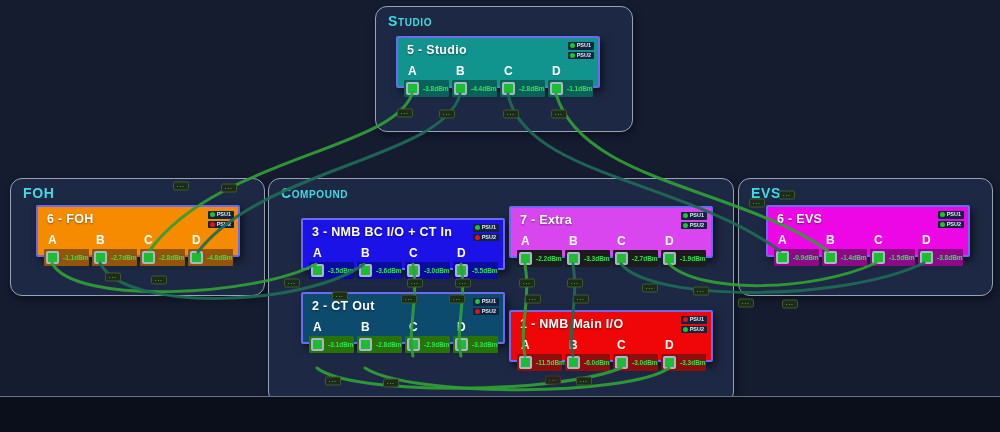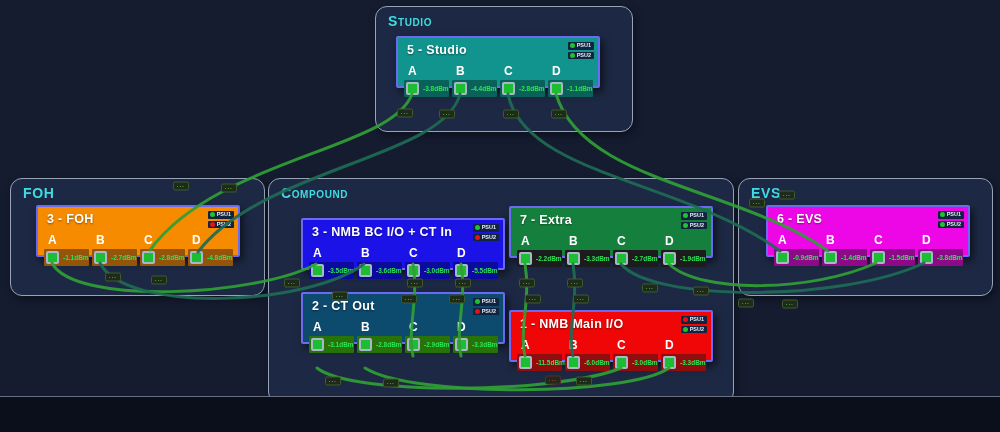--- a/index.html
+++ b/index.html
@@ -115,21 +115,21 @@
         <div class="port-square"></div>
         <div class="port-value">-2.8dBm</div>
       </div>
       <div class="port-letter" style="left: 154px;">D</div>
       <div class="port-cell" style="left: 150px; background: rgb(10, 97, 89);">
         <div class="port-square"></div>
         <div class="port-value">-1.1dBm</div>
       </div>
     </div>
     <div class="device" style="left: 36px; top: 205px; background: rgb(246, 139, 0);">
-      <div class="dev-title">3 - FOH</div>
+      <div class="dev-title">6 - FOH</div>
       <div class="psu-stack">
         <div class="psu-chip">
           <span class="psu-dot" style="background: rgb(30, 195, 46);"></span>
           <span class="psu-label">PSU1</span>
         </div>
         <div class="psu-chip">
           <span class="psu-dot" style="background: rgb(228, 20, 20);"></span>
           <span class="psu-label">PSU2</span>
         </div>
       </div>
@@ -180,21 +180,21 @@
       <div class="port-cell" style="left: 102px; background: rgb(11, 11, 158);">
         <div class="port-square"></div>
         <div class="port-value">-3.0dBm</div>
       </div>
       <div class="port-letter" style="left: 154px;">D</div>
       <div class="port-cell" style="left: 150px; background: rgb(11, 11, 158);">
         <div class="port-square"></div>
         <div class="port-value">-5.5dBm</div>
       </div>
     </div>
-    <div class="device" style="left: 509px; top: 206px; background: #15803d;">
+    <div class="device" style="left: 509px; top: 206px; background: #d946ef;">
       <div class="dev-title">7 - Extra</div>
       <div class="psu-stack">
         <div class="psu-chip">
           <span class="psu-dot" style="background: rgb(30, 195, 46);"></span>
           <span class="psu-label">PSU1</span>
         </div>
         <div class="psu-chip">
           <span class="psu-dot" style="background: rgb(30, 195, 46);"></span>
           <span class="psu-label">PSU2</span>
         </div>

